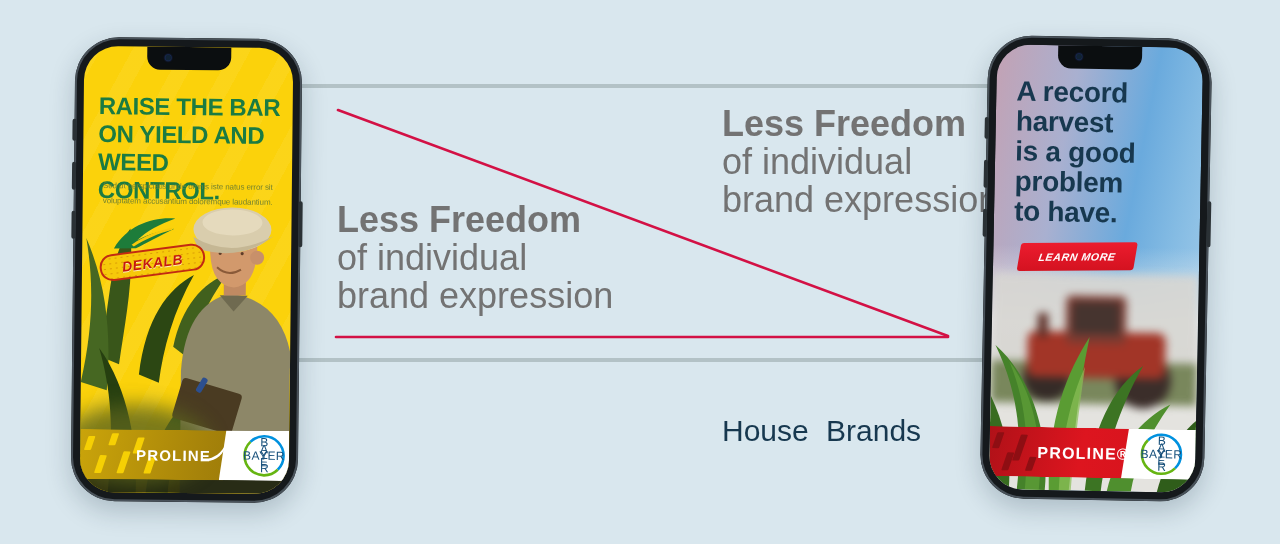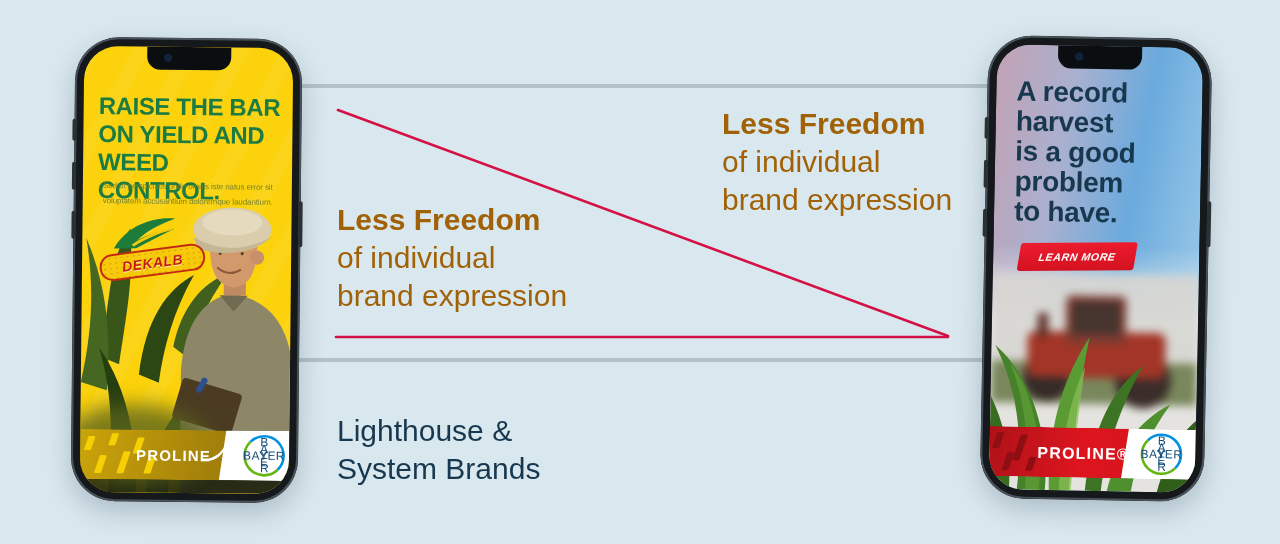--- a/index.html
+++ b/index.html
@@ -9,21 +9,21 @@
 
   
   .hline{position:absolute;left:295px;width:700px;height:4px;background:#b3c2c6;z-index:1;}
   .hline.top{top:84px;}
   .hline.bottom{top:358px;}
 
   
   .wedge{position:absolute;left:330px;top:98px;width:630px;height:245px;z-index:1;}
 
   
-  .freedom{position:absolute;color:#a16207;font-size:30px;line-height:38px;z-index:2;}
+  .freedom{position:absolute;color:#737373;font-size:36px;line-height:38px;z-index:2;}
   .freedom .bold{font-weight:bold;}
   #more-freedom{left:337px;top:201px;}
   #less-freedom{left:722px;top:105px;}
   .brand-label{position:absolute;color:#17384f;font-size:30px;line-height:38px;z-index:2;}
   #label-lighthouse{left:337px;top:412px;}
   #label-house{left:722px;top:412px;word-spacing:9px;}
 
   
   .phone{position:absolute;padding:9px;border-radius:44px;background:#15191c;
          box-shadow:inset 0 0 0 2px #49525a, 0 10px 26px rgba(20,40,60,.22);z-index:3;}
@@ -125,22 +125,21 @@
     <div class="pre">of individual
 brand expression</div>
   </div>
 
   <div class="freedom" id="less-freedom">
     <div class="bold">Less Freedom</div>
     <div class="pre">of individual
 brand expression</div>
   </div>
 
-  <div class="brand-label pre" id="label-lighthouse">Lighthouse &amp;
-System Brands</div>
+  <div class="brand-label" id="label-house">House Brands</div>
 
   <div class="phone left">
     <span class="sbtn l1"></span>
     <span class="sbtn l2"></span>
     <span class="sbtn l3"></span>
     <span class="sbtn r1"></span>
 
     <div class="screen ad-yellow">
 
       <svg class="photo-left" viewBox="0 0 209 446">

